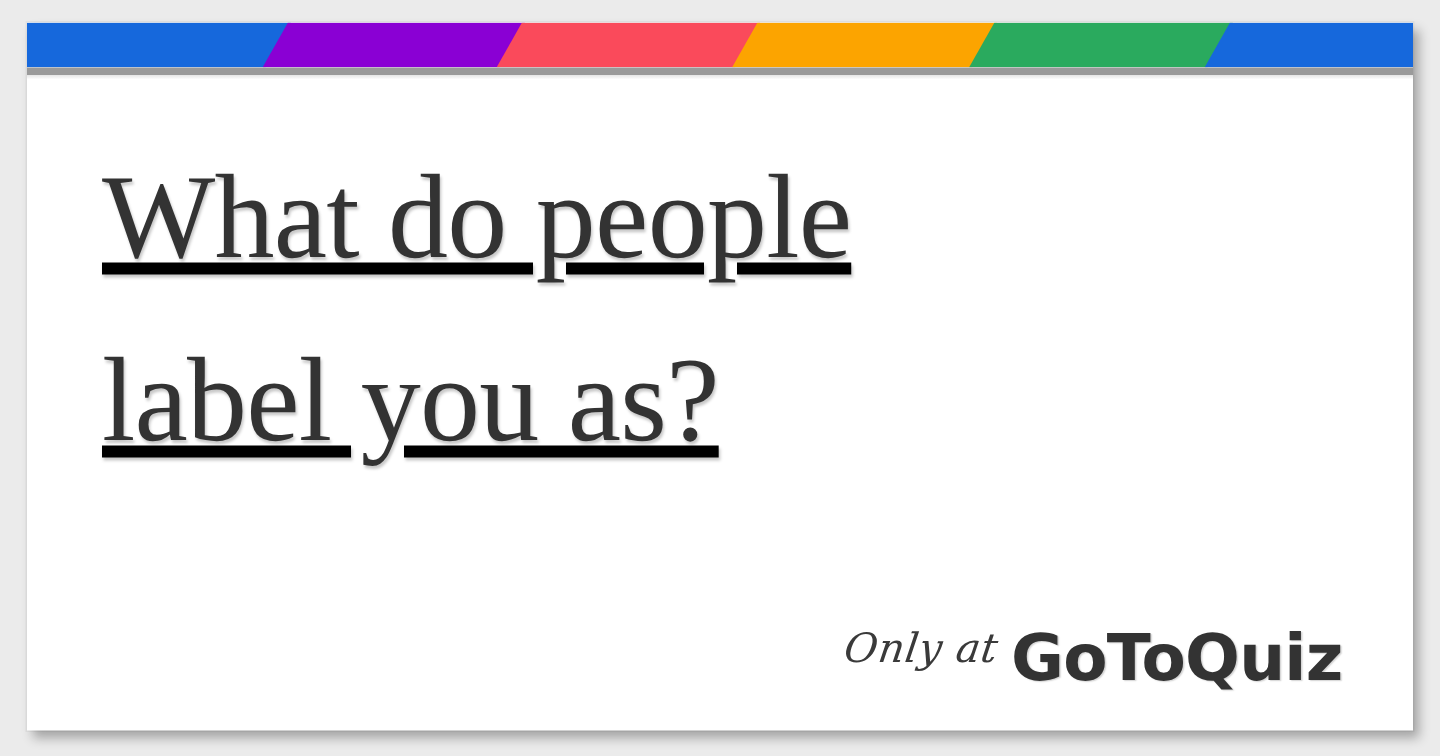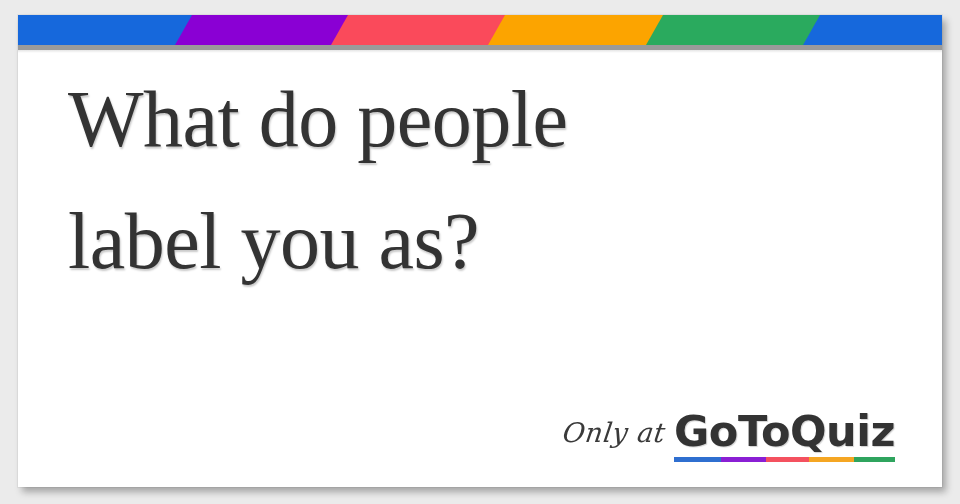--- a/index.html
+++ b/index.html
@@ -55,22 +55,23 @@
     top: 35px;
     width: 924px;
     height: 3px;
     background: linear-gradient(to bottom, rgba(0,0,0,0.10), rgba(0,0,0,0));
   }
 
   
   #question-area {
     position: absolute;
     left: 50px;
-    top: 44px;
+    top: 70px;
     width: 760px;
+    text-decoration: underline;
   }
   #question-title {
     font-family: "Liberation Serif", "DejaVu Serif", serif;
     font-size: 80px;
     line-height: 1.52;
     font-weight: 400;
     color: #333333;
     letter-spacing: -0.5px;
     text-shadow: 1px 2px 2px rgba(0,0,0,0.22);
     margin: 0;
@@ -91,21 +92,21 @@
     font-style: italic;
     font-size: 27px;
     color: #3a3a3a;
     letter-spacing: 0.5px;
     transform: skewX(-8deg);
     padding-bottom: 14px;
     white-space: nowrap;
   }
   #brand-logo-block {
     display: flex;
-    flex-direction: column;
+    flex-direction: row;
     align-items: stretch;
     margin-top: 16px;
   }
   #brand-wordmark {
     font-family: "DejaVu Sans", "Liberation Sans", sans-serif;
     font-size: 43px;
     font-weight: bold;
     color: #333333;
     letter-spacing: -0.5px;
     line-height: 1.02;

